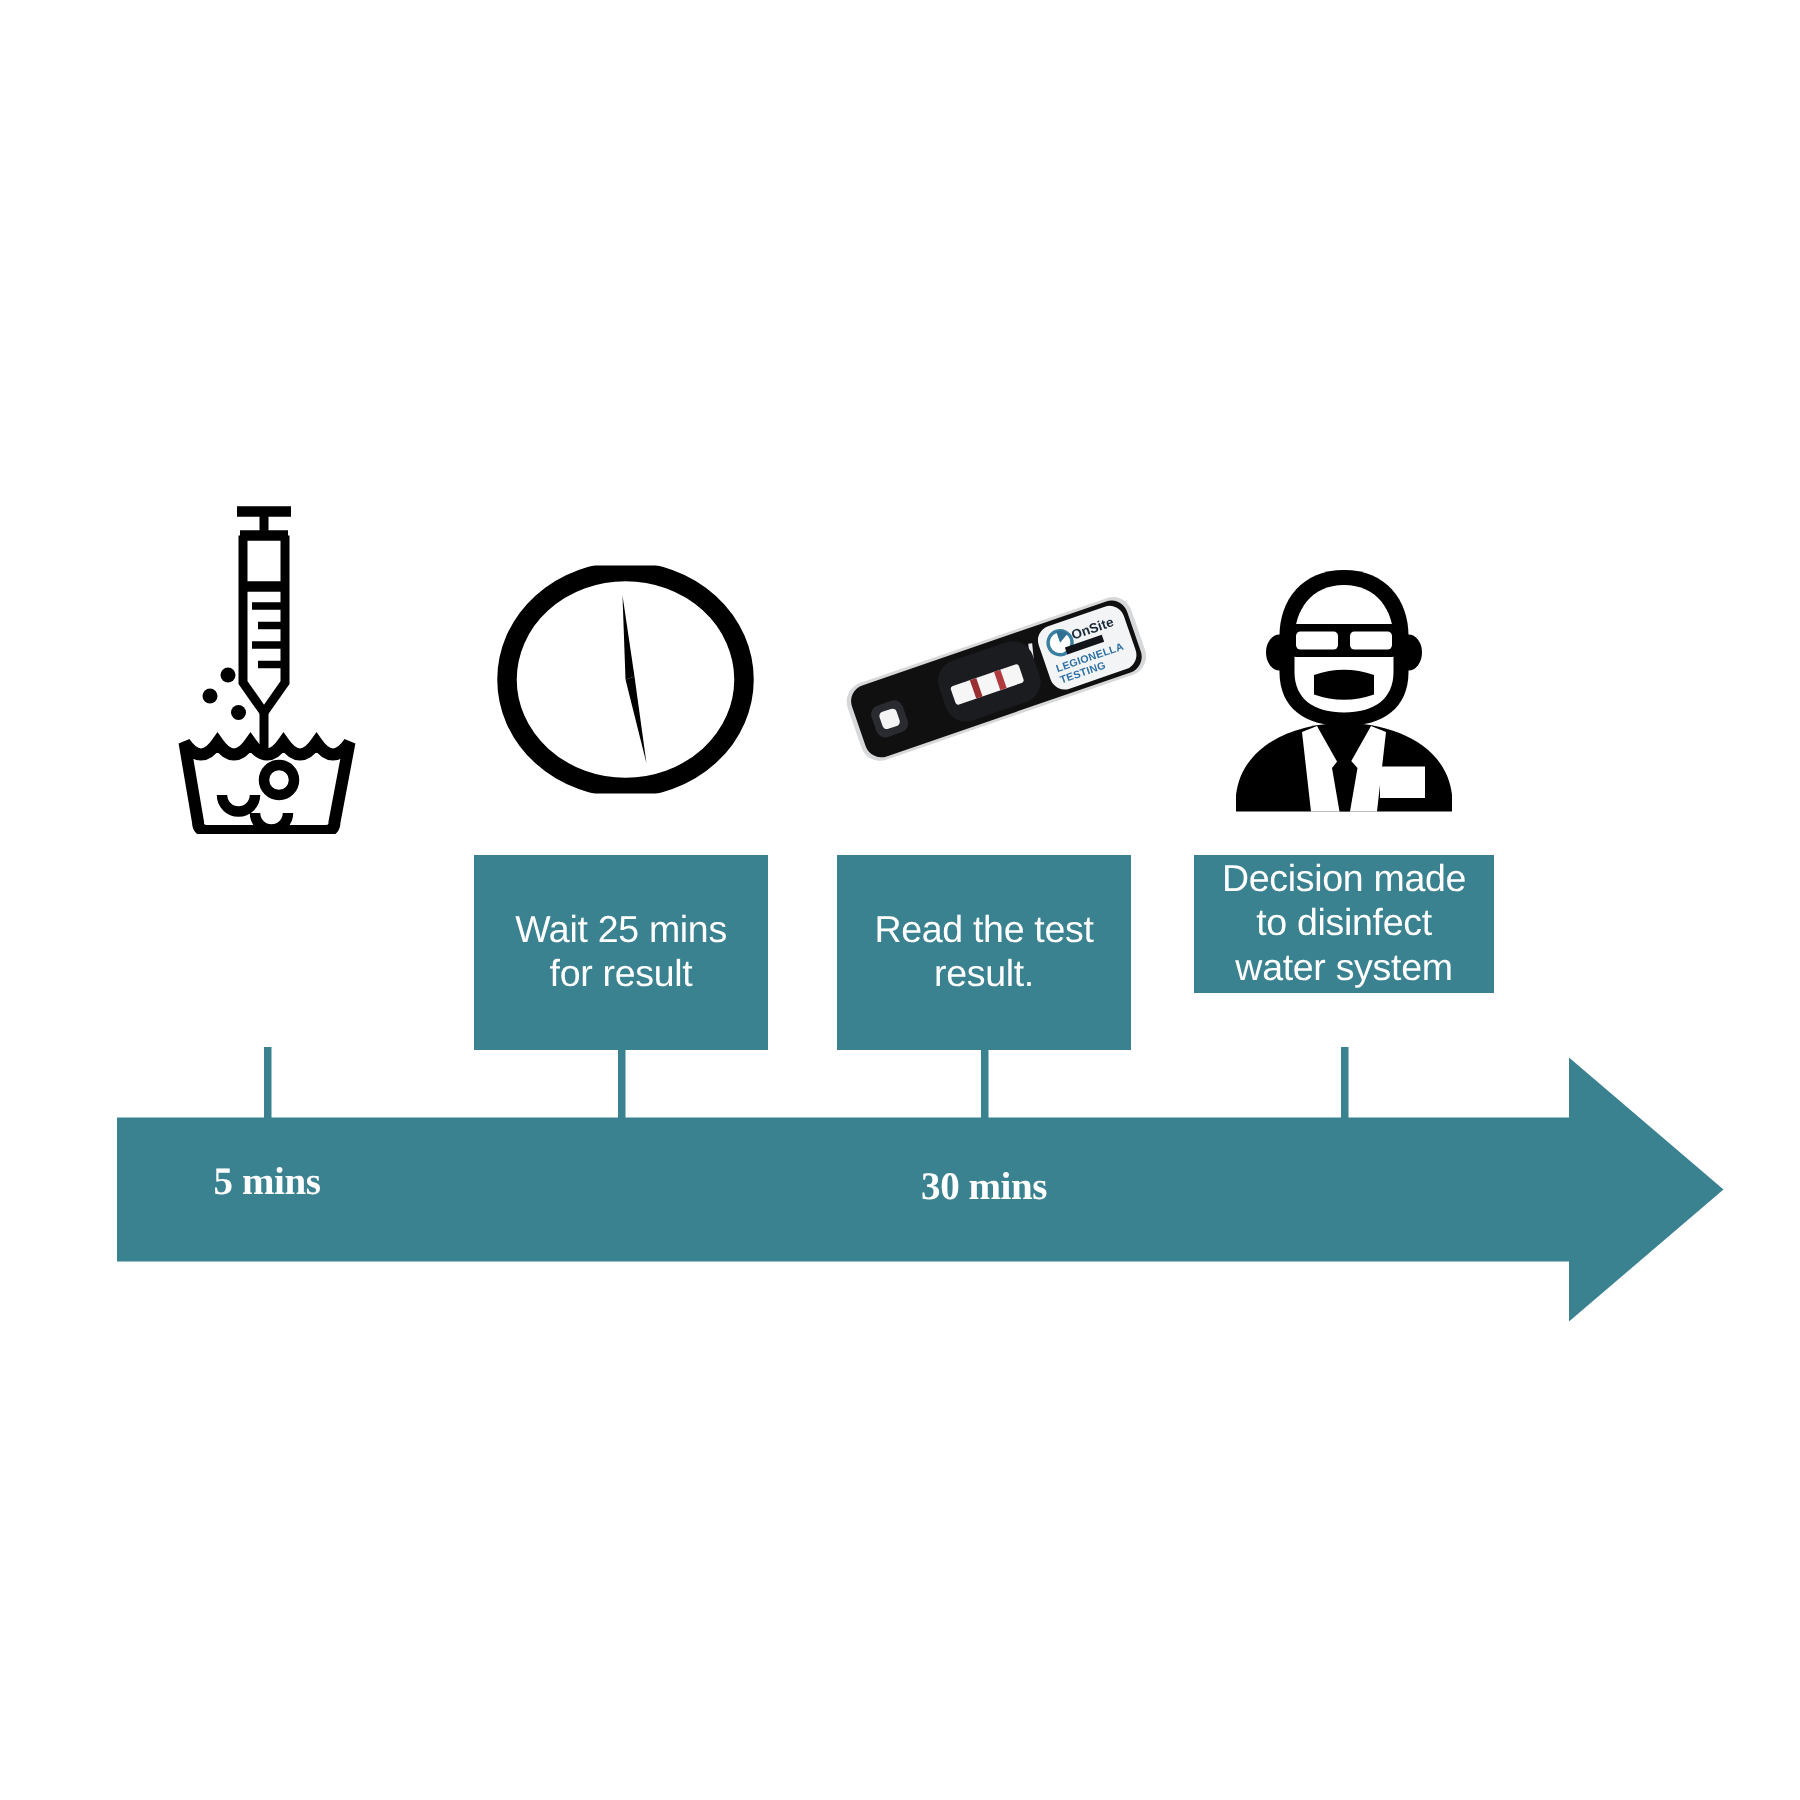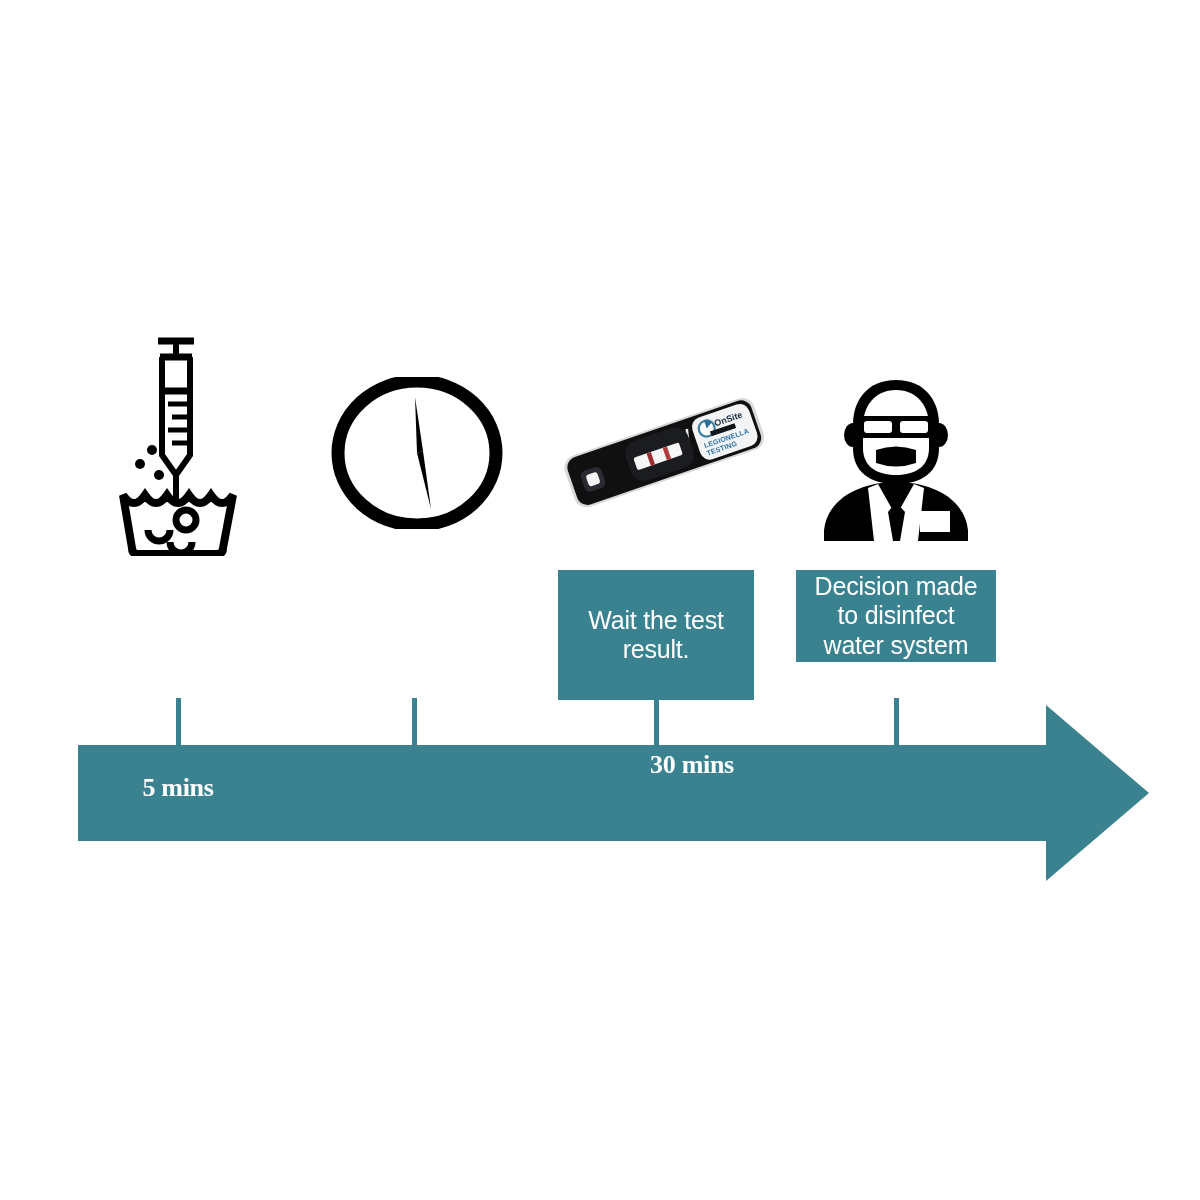--- a/index.html
+++ b/index.html
@@ -193,35 +193,39 @@
                C152 118 116 104 84 104 Z" fill="#000000"></path>
 
       <path d="M66 106 L84 138 L102 106 L112 110 L106 163 L62 163 L56 110 Z" fill="#ffffff"></path>
 
       <path d="M84 124 L76 134 L81 163 L88 163 L93 134 Z" fill="#000000"></path>
 
       <rect x="108" y="133" width="30" height="21" fill="#ffffff"></rect>
     </svg>
   </div>
 
+  <div class="step-box" style="left:316px; top:570px; width:196px; height:130px;">
+    <span class="step-label">Wait 25 mins
+for result</span>
+  </div>
   <div class="step-box" style="left:558px; top:570px; width:196px; height:130px;">
-    <span class="step-label">Wait the test
+    <span class="step-label">Read the test
 result.</span>
   </div>
   <div class="step-box" style="left:796px; top:570px; width:200px; height:92px;">
     <span class="step-label">Decision made
 to disinfect
 water system</span>
   </div>
 
   <div class="connector" style="left:176px; top:698px; height:50px;"></div>
   <div class="connector" style="left:412px; top:698px; height:50px;"></div>
   <div class="connector" style="left:654px; top:698px; height:50px;"></div>
   <div class="connector" style="left:894px; top:698px; height:50px;"></div>
 
   <svg id="arrow-svg" width="1080" height="190" viewBox="0 0 1080 190">
     <polygon points="4,45 972,45 972,5 1075,93 972,181 972,141 4,141" fill="#3b8290"></polygon>
   </svg>
 
   <div class="time-label" style="left:178px; top:773px;">5 mins</div>
-  <div class="time-label" style="left:656px; top:750px;margin-left:36px;">30 mins</div>
+  <div class="time-label" style="left:656px; top:776px;">30 mins</div>
 
 </div>
 
 </body></html>

